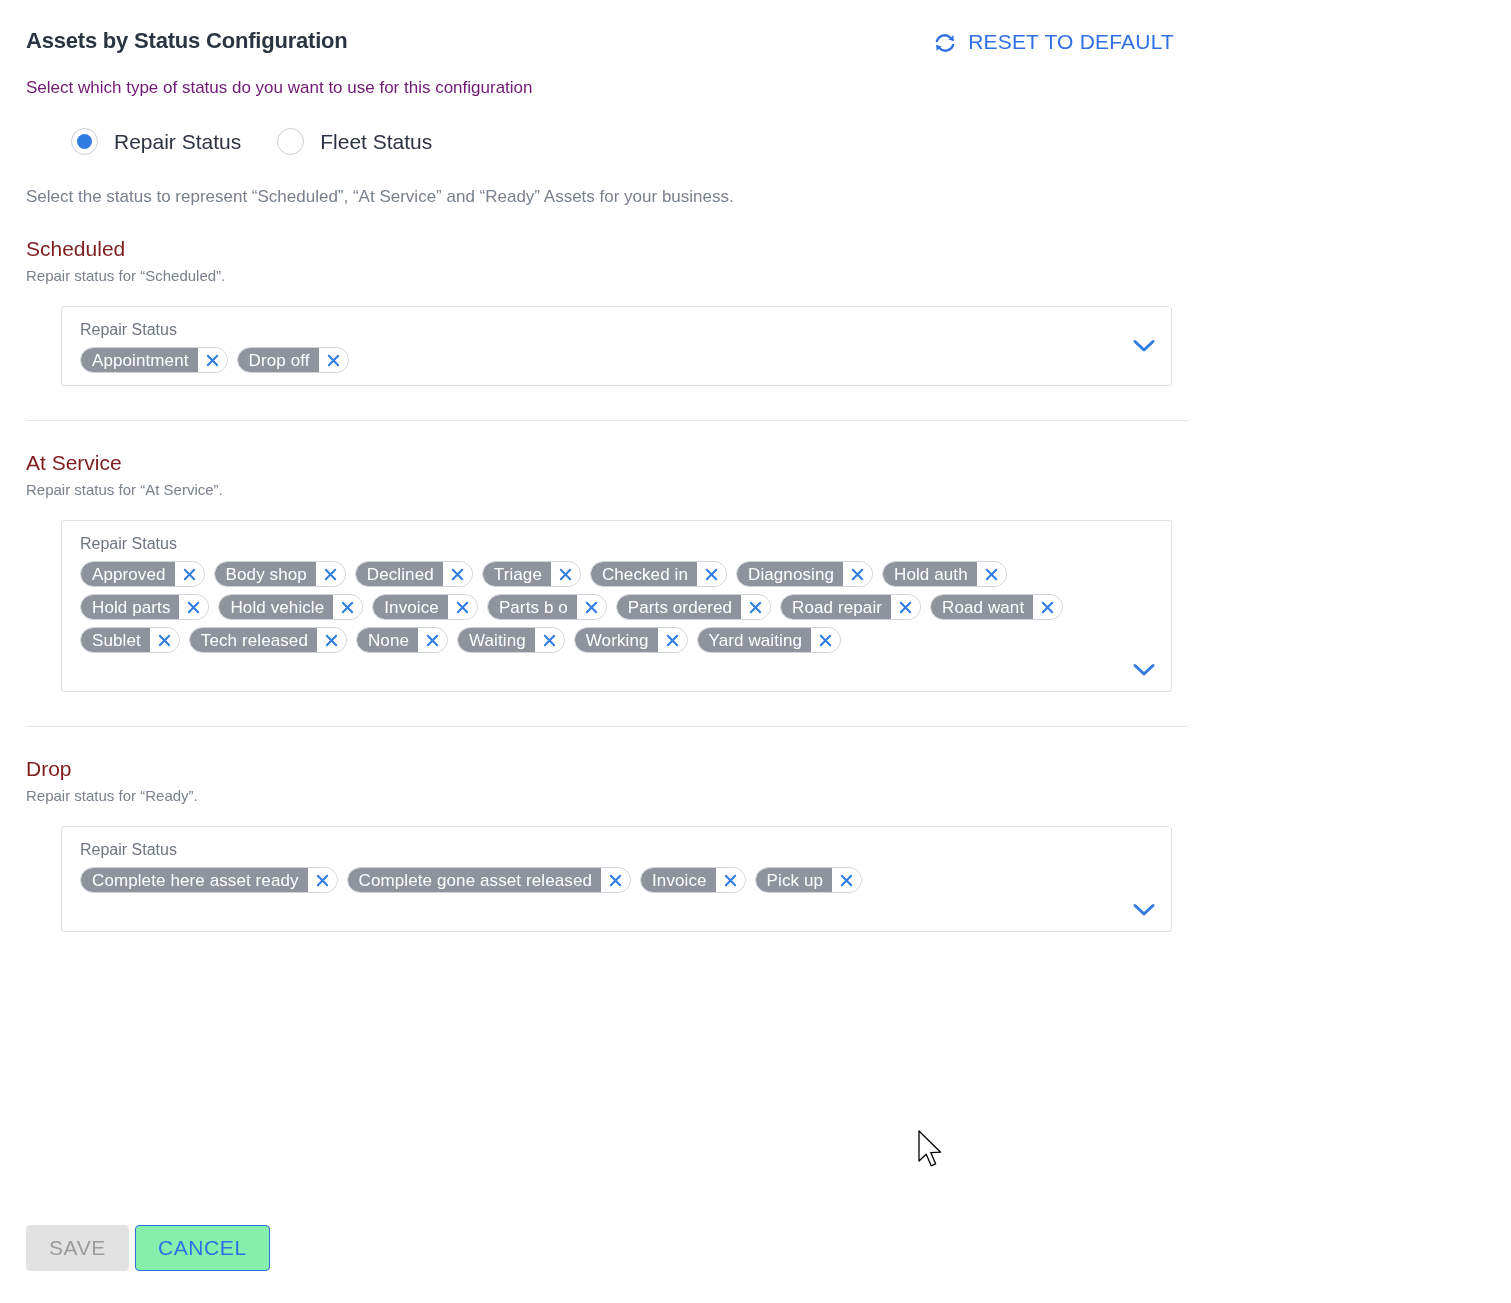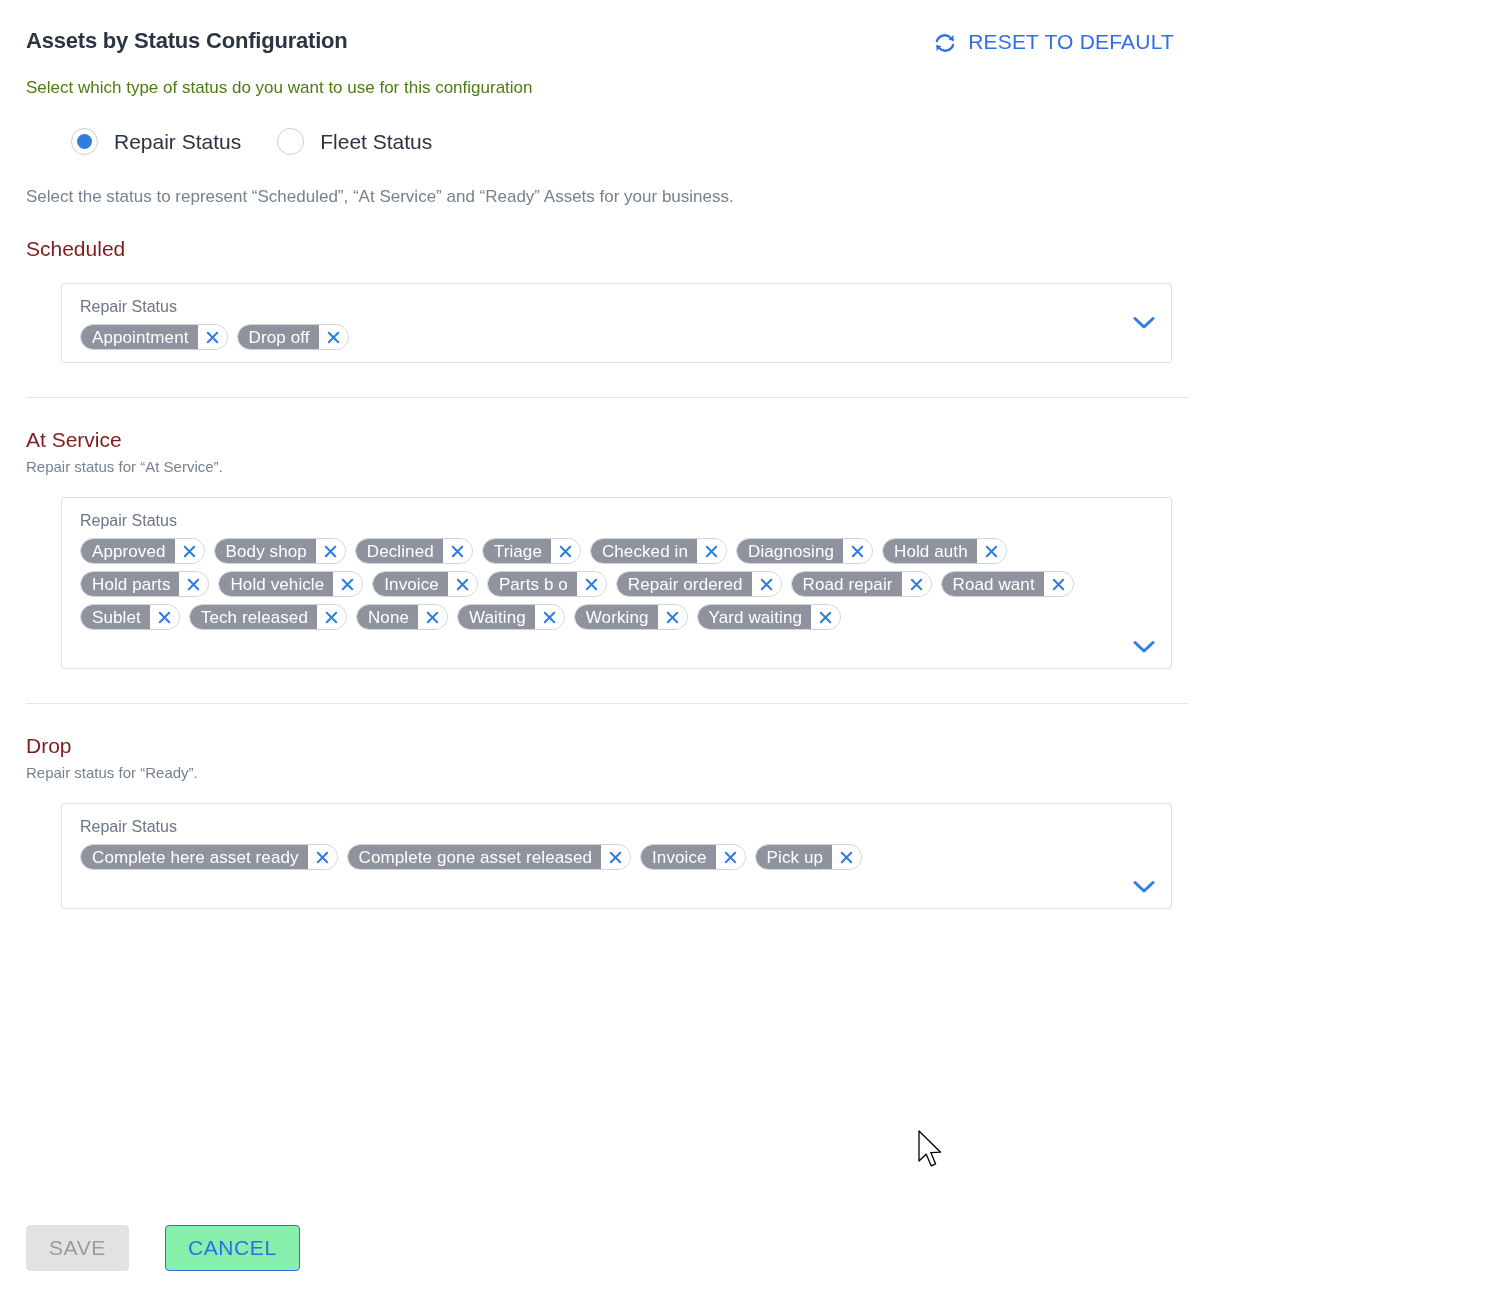--- a/index.html
+++ b/index.html
@@ -48,21 +48,21 @@
     border: none;
     padding: 0 0 0 4px;
     font-family: "Liberation Sans", sans-serif;
     margin-right: 14px;
     margin-top: 2px;
   }
   .reset-icon { display: inline-flex; align-items: center; }
 
   .subtitle {
     font-size: 17px;
-    color: #4d7c0f;
+    color: #701a75;
     margin: 22px 0 0 0;
   }
 
   
   .radio-row {
     display: flex;
     align-items: center;
     margin-top: 30px;
     gap: 36px;
     padding-left: 45px;
@@ -191,21 +191,21 @@
     background: #e2e5e9;
     margin: 34px 0 0 0;
   }
 
   
   .footer {
     position: absolute;
     left: 26px;
     bottom: 32px;
     display: flex;
-    gap: 36px;
+    gap: 6px;
   }
   .btn {
     font-family: "Liberation Sans", sans-serif;
     font-size: 21px;
     letter-spacing: 0.6px;
     border-radius: 4px;
     padding: 0 22px;
     height: 46px;
     display: inline-flex;
     align-items: center;
@@ -264,20 +264,21 @@
     <label class="radio-opt">
       <span class="radio-ring"></span>
       <span class="radio-label">Fleet Status</span>
     </label>
   </div>
 
   <p class="instruction">Select the status to represent “Scheduled”, “At Service” and “Ready” Assets for your business.</p>
 
   <div class="section">
     <h2 class="section-title">Scheduled</h2>
+    <p class="section-desc">Repair status for “Scheduled”.</p>
     <div class="field-box single">
       <div class="field-label">Repair Status</div>
       <div class="chips">
           <span class="chip">
             <span class="chip-label">Appointment</span>
             <span class="chip-x">
               <svg width="15" height="15" viewBox="0 0 16 16" aria-hidden="true">
                 <path d="M3 3 L13 13 M13 3 L3 13" stroke="#2f7de1" stroke-width="2.2" stroke-linecap="round"></path>
               </svg>
             </span>
@@ -389,21 +390,21 @@
           </span>
           <span class="chip">
             <span class="chip-label">Parts b o</span>
             <span class="chip-x">
               <svg width="15" height="15" viewBox="0 0 16 16" aria-hidden="true">
                 <path d="M3 3 L13 13 M13 3 L3 13" stroke="#2f7de1" stroke-width="2.2" stroke-linecap="round"></path>
               </svg>
             </span>
           </span>
           <span class="chip">
-            <span class="chip-label">Repair ordered</span>
+            <span class="chip-label">Parts ordered</span>
             <span class="chip-x">
               <svg width="15" height="15" viewBox="0 0 16 16" aria-hidden="true">
                 <path d="M3 3 L13 13 M13 3 L3 13" stroke="#2f7de1" stroke-width="2.2" stroke-linecap="round"></path>
               </svg>
             </span>
           </span>
           <span class="chip">
             <span class="chip-label">Road repair</span>
             <span class="chip-x">
               <svg width="15" height="15" viewBox="0 0 16 16" aria-hidden="true">

